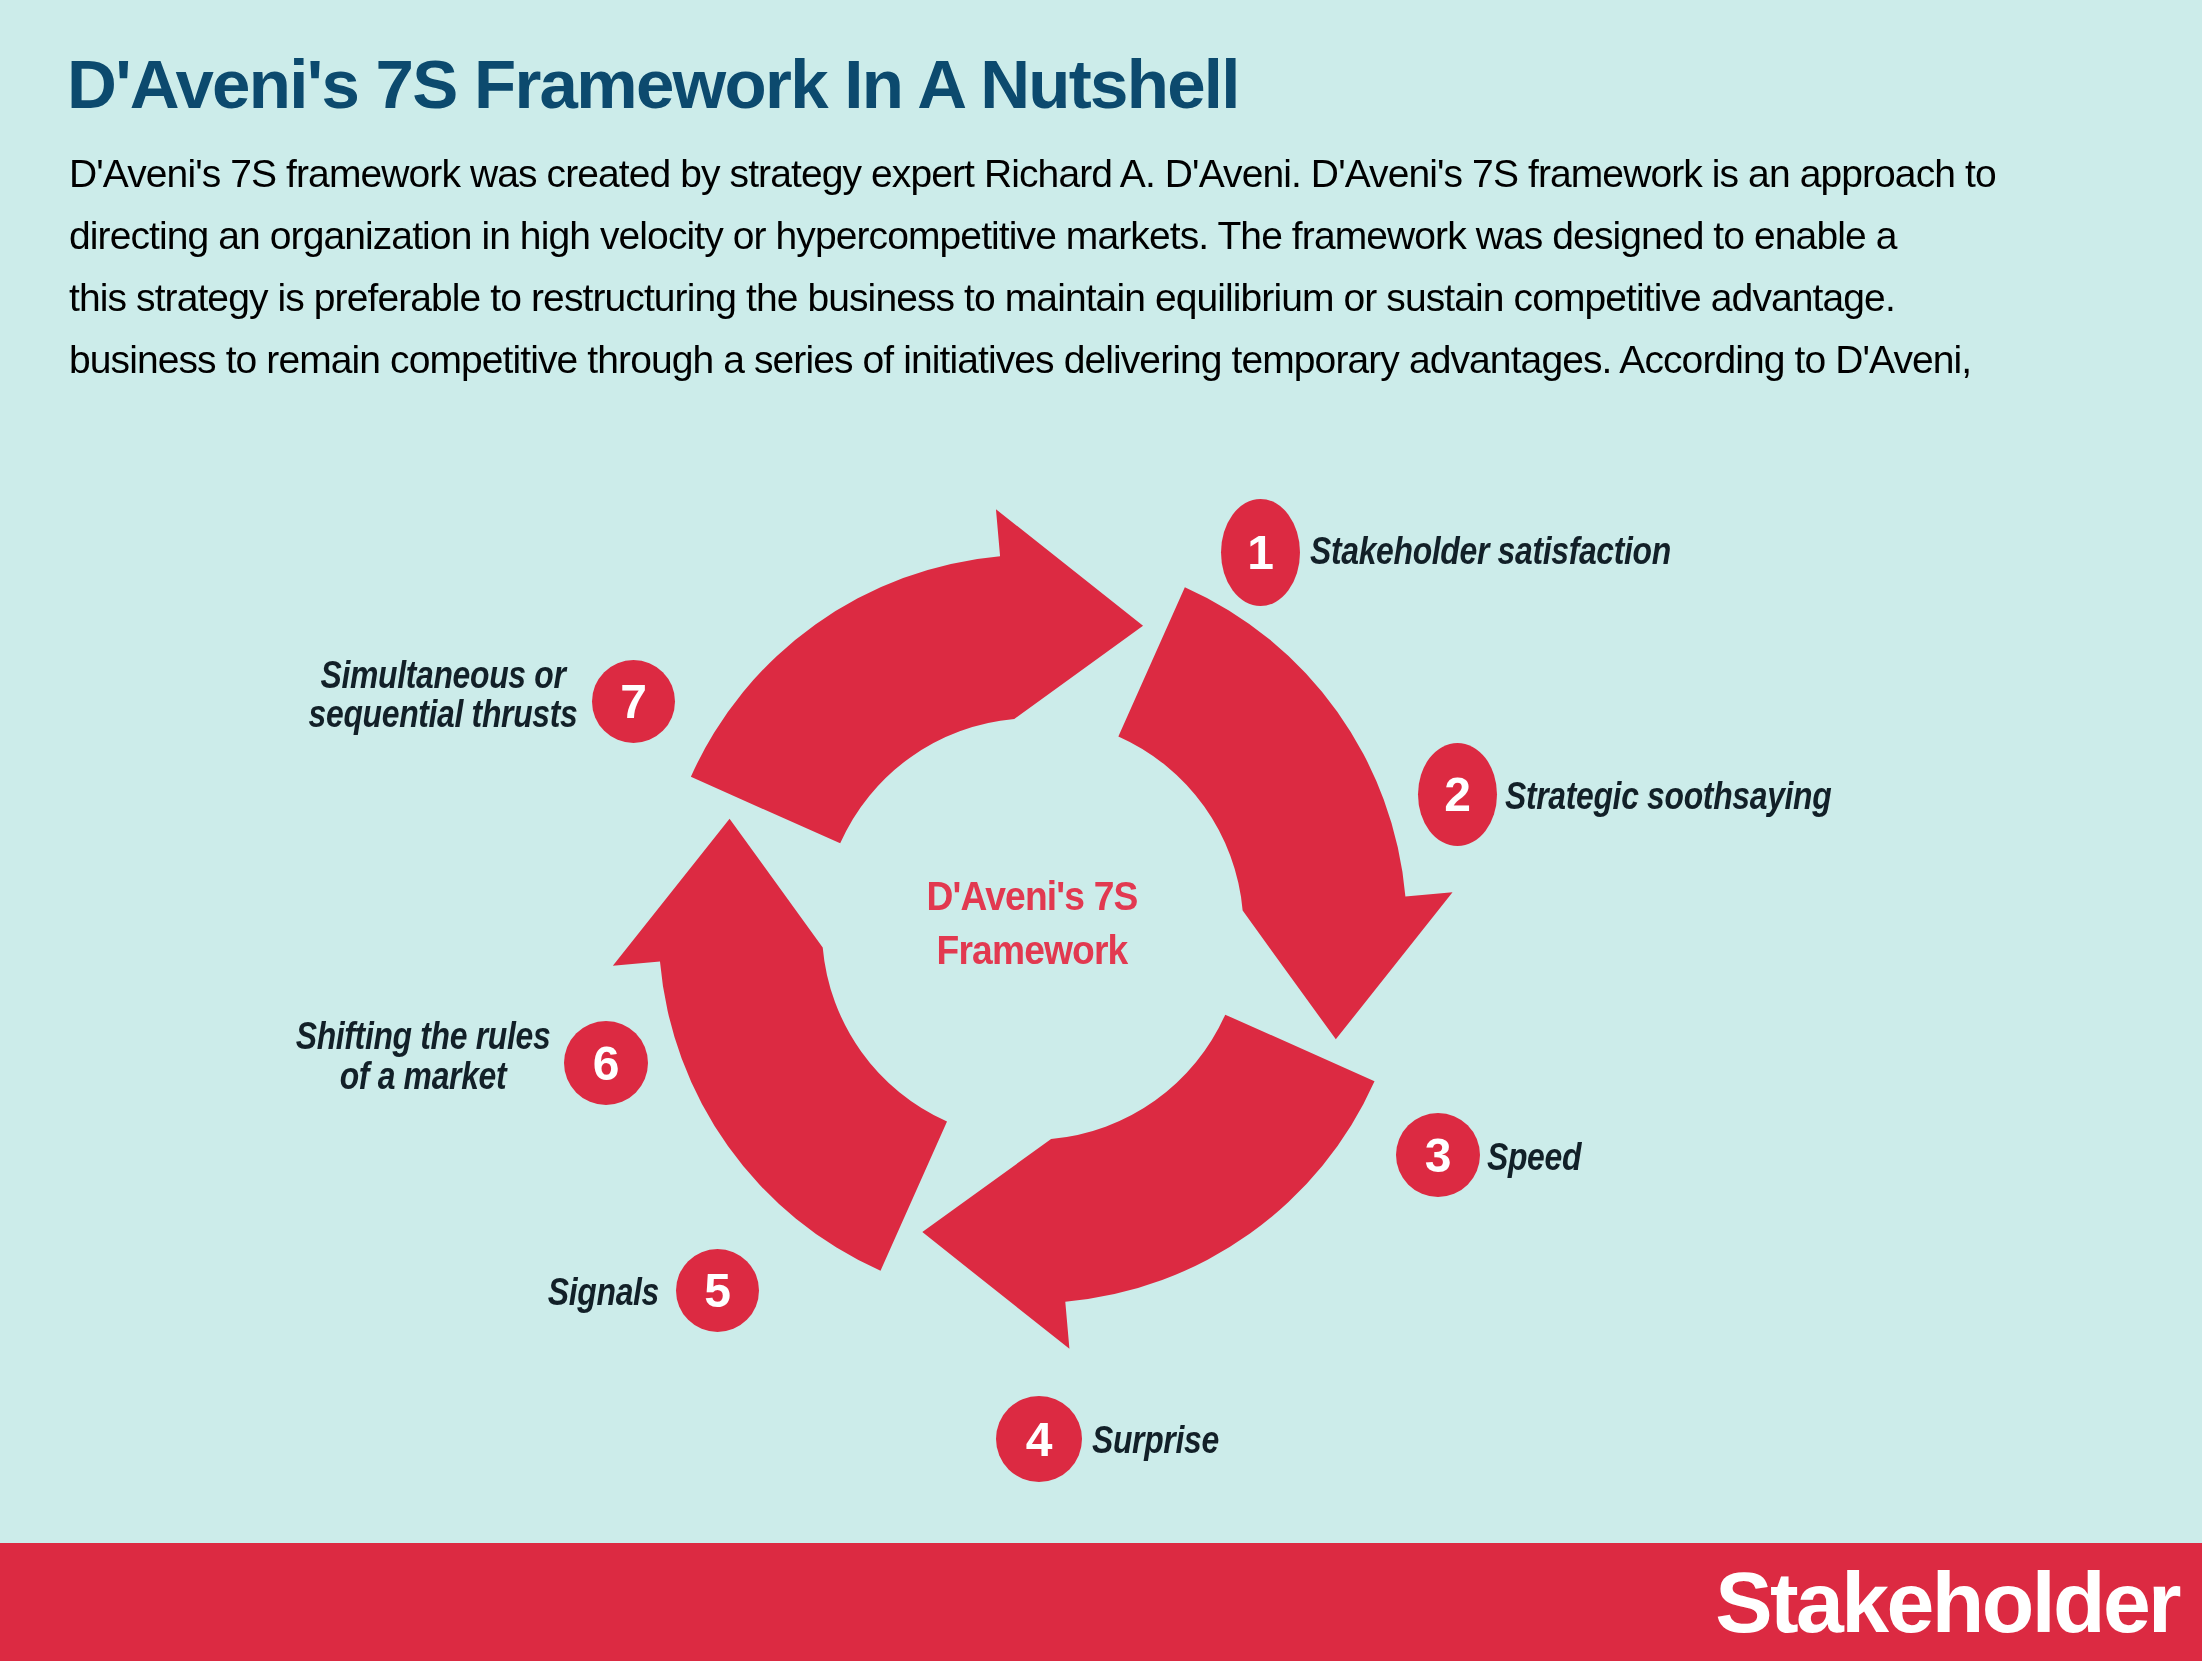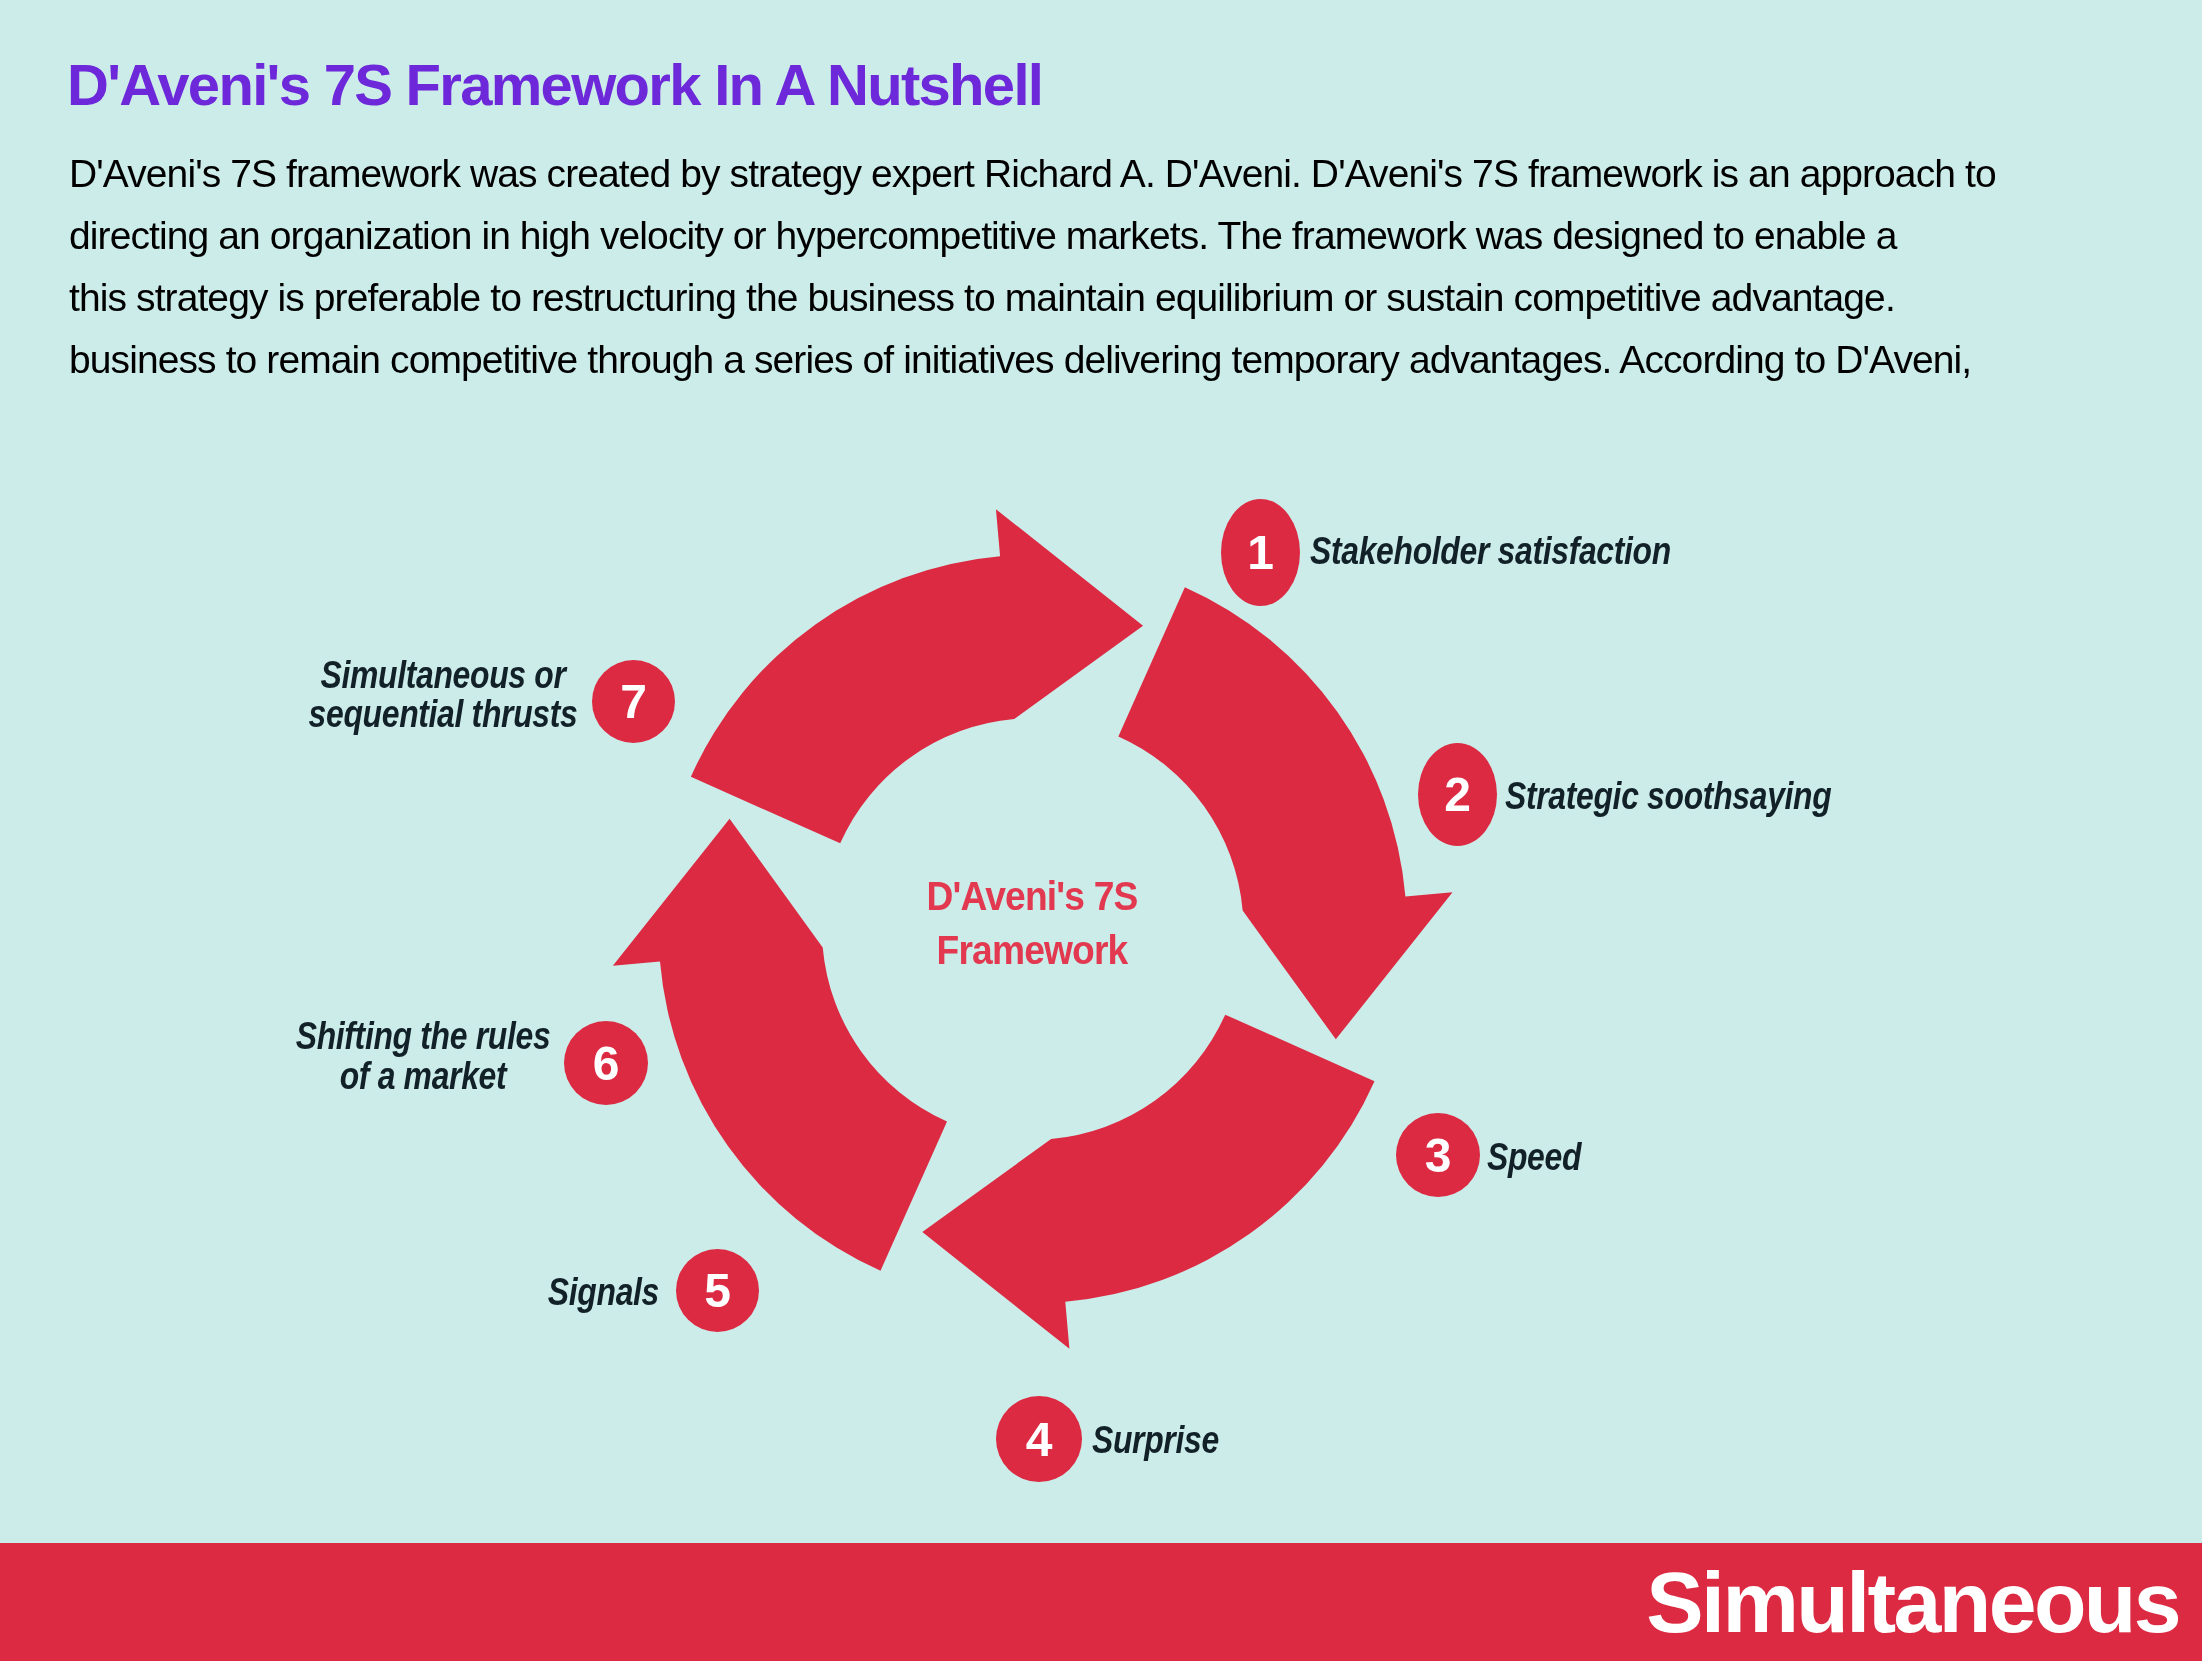--- a/index.html
+++ b/index.html
@@ -4,22 +4,22 @@
 <style>
   html,body{margin:0;padding:0;}
   body{
     width:2203px;height:1661px;
     position:relative;overflow:hidden;
     background:#ccecea;
     font-family:"Liberation Sans", sans-serif;
   }
   .page-title{
     position:absolute;left:67px;top:37px;
-    font-size:58px;font-weight:bold;letter-spacing:-1.7px;
-    line-height:95px;color:#6d28d9;white-space:nowrap;
+    font-size:69px;font-weight:bold;letter-spacing:-1.7px;
+    line-height:95px;color:#0c4a6e;white-space:nowrap;
   }
   .intro{
     position:absolute;left:69px;top:143px;
     font-size:39px;letter-spacing:-0.9px;line-height:62px;
     color:#000000;
   }
   .intro .line{white-space:nowrap;}
   .cycle-svg{position:absolute;left:0;top:0;width:2203px;height:1661px;}
   .badge{
     position:absolute;background:#dc2a42;border-radius:50%;
@@ -111,15 +111,15 @@
 <div class="item-label label-2">Strategic soothsaying</div>
 <div class="item-label label-3">Speed</div>
 <div class="item-label label-4">Surprise</div>
 <div class="item-label label-5">Signals</div>
 <div class="item-label label-6">Shifting the rules
 of a market</div>
 <div class="item-label label-7">Simultaneous or
 sequential thrusts</div>
 
 <div class="footer-bar">
-  <div class="brand">Simultaneous</div>
+  <div class="brand">Stakeholder</div>
 </div>
 
 
 </body></html>

